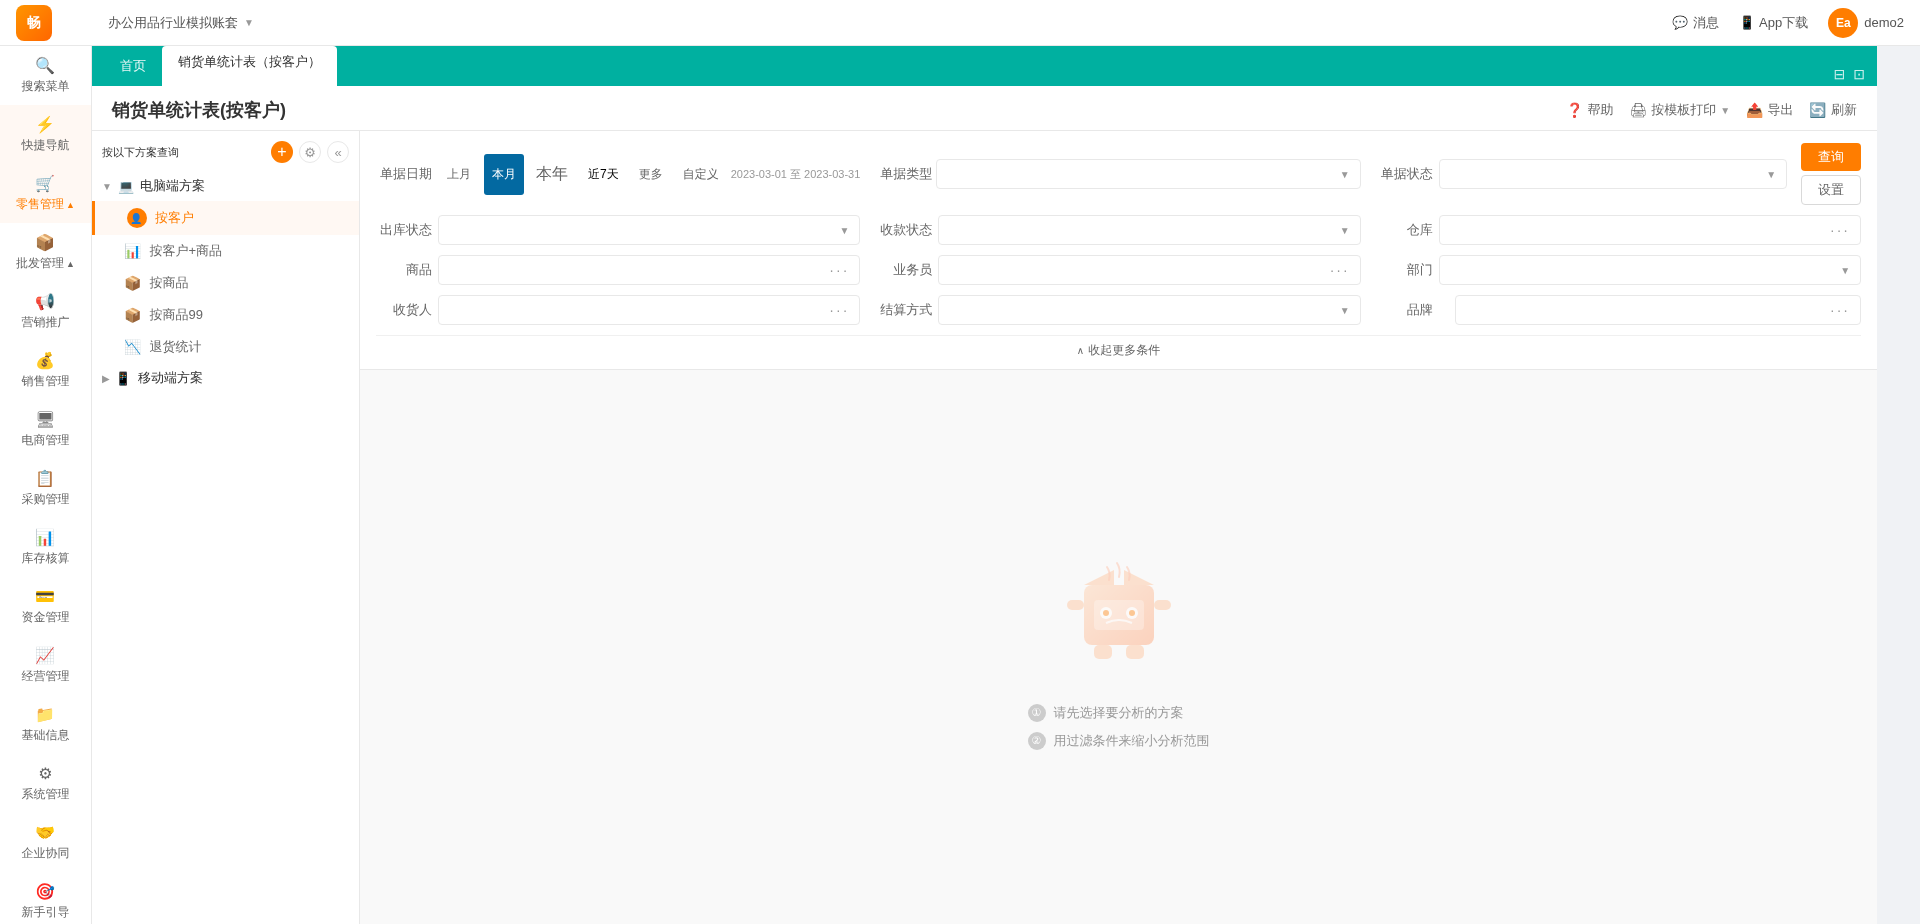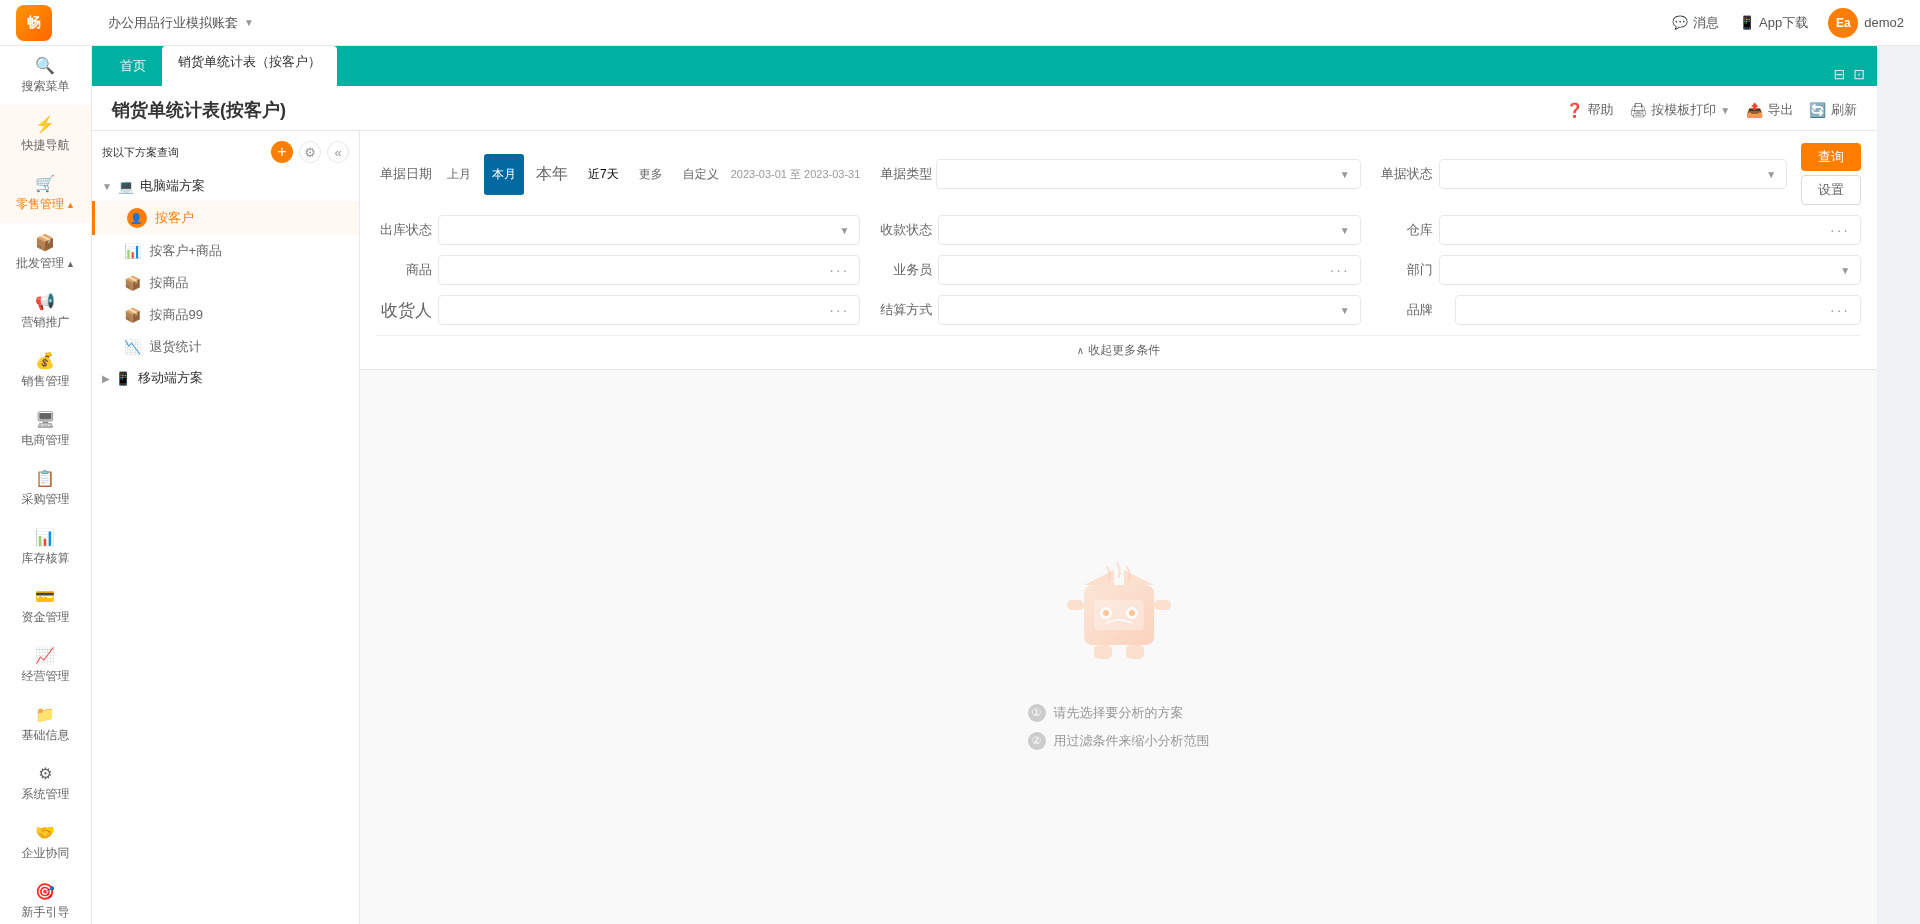--- a/index.html
+++ b/index.html
@@ -286,21 +286,21 @@
 
           <div style="display: flex; align-items: center; gap: 6px;">
             <span style="color: #666; font-size: 13px; white-space: nowrap; min-width: 56px; text-align: right;">部门</span>
             <div style="flex: 1; border: 1px solid #e8e8e8; border-radius: 4px; padding: 5px 10px; font-size: 13px; color: #bbb; display: flex; align-items: center; justify-content: space-between; background: #fff; cursor: pointer; min-height: 30px;">
               <span></span>
               <span style="color: #999; font-size: 10px;">▼</span>
             </div>
           </div>
 
           <div style="display: flex; align-items: center; gap: 6px;">
-            <span style="color: #666; font-size: 17px; white-space: nowrap; min-width: 56px; text-align: right;">收货人</span>
+            <span style="color: #666; font-size: 13px; white-space: nowrap; min-width: 56px; text-align: right;">收货人</span>
             <div style="flex: 1; border: 1px solid #e8e8e8; border-radius: 4px; padding: 5px 10px; font-size: 13px; color: #bbb; display: flex; align-items: center; justify-content: flex-end; background: #fff; cursor: pointer; min-height: 30px;">
               <span style="color: #999; font-size: 14px; letter-spacing: 2px;">···</span>
             </div>
           </div>
 
           <div style="display: flex; align-items: center; gap: 6px;">
             <span style="color: #666; font-size: 13px; white-space: nowrap; min-width: 56px; text-align: right;">结算方式</span>
             <div style="flex: 1; border: 1px solid #e8e8e8; border-radius: 4px; padding: 5px 10px; font-size: 13px; color: #bbb; display: flex; align-items: center; justify-content: space-between; background: #fff; cursor: pointer; min-height: 30px;">
               <span></span>
               <span style="color: #999; font-size: 10px;">▼</span>

